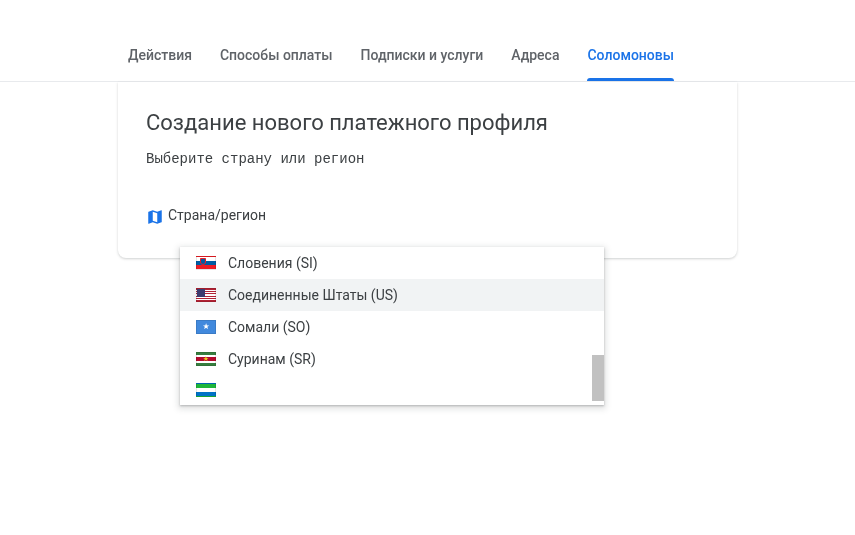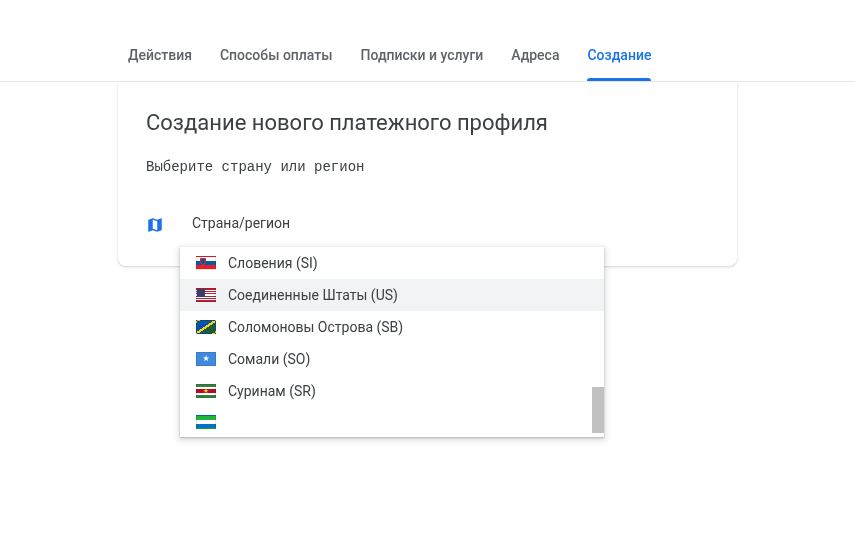--- a/index.html
+++ b/index.html
@@ -44,32 +44,32 @@
       padding: 28px 28px 32px 28px;
       background: #fff;
       border-radius: 0 0 8px 8px;
       box-shadow: 0 1px 3px rgba(60,64,67,0.15), 0 1px 2px rgba(60,64,67,0.1);
       position: relative;
     }
     .page-title {
       font-size: 22px;
       color: #3c4043;
       font-weight: 400;
-      margin-bottom: 24px;
+      margin-bottom: 16px;
     }
     .subtitle {
       font-size: 14px;
       color: #3c4043;
       margin-bottom: 40px;
       font-family: Liberation Mono, monospace;
     }
     .field-row {
       display: flex;
       align-items: flex-start;
-      gap: 28px;
+      gap: 4px;
     }
     .map-icon {
       width: 18px;
       height: 18px;
       color: #1a73e8;
       flex-shrink: 0;
       margin-top: 1px;
     }
     .field-label {
       font-size: 14px;
@@ -129,21 +129,21 @@
     .flag-sl { background: linear-gradient(to bottom, #1eb53a 33.3%, #fff 33.3%, #fff 66.6%, #0072c6 66.6%); }
   </style>
 </head>
 <body>
 
 <div class="tabs">
   <div class="tab">Действия</div>
   <div class="tab">Способы оплаты</div>
   <div class="tab">Подписки и услуги</div>
   <div class="tab">Адреса</div>
-  <div class="tab active">Создание</div>
+  <div class="tab active">Соломоновы</div>
 </div>
 
 <div class="card">
   <h1 class="page-title">Создание нового платежного профиля</h1>
   <div class="subtitle">Выберите страну или регион</div>
   <div class="field-row">
     <svg class="map-icon" viewBox="0 0 24 24" fill="currentColor">
       <path d="M20.5 3l-.16.03L15 5.1 9 3 3.36 4.9c-.21.07-.36.25-.36.48V20.5c0 .28.22.5.5.5l.16-.03L9 18.9l6 2.1 5.64-1.9c.21-.07.36-.25.36-.48V3.5c0-.28-.22-.5-.5-.5zM15 19l-6-2.11V5l6 2.11V19z"></path>
     </svg>
     <div class="field-label">Страна/регион</div>
@@ -154,24 +154,20 @@
   <div class="dropdown-inner">
     <div class="option">
       <div class="flag flag-si"></div>
       <span>Словения (SI)</span>
     </div>
     <div class="option highlighted">
       <div class="flag flag-us"></div>
       <span>Соединенные Штаты (US)</span>
     </div>
     <div class="option">
-      <div class="flag flag-sb"></div>
-      <span>Соломоновы Острова (SB)</span>
-    </div>
-    <div class="option">
       <div class="flag flag-so"></div>
       <span>Сомали (SO)</span>
     </div>
     <div class="option">
       <div class="flag flag-sr"></div>
       <span>Суринам (SR)</span>
     </div>
     <div class="option">
       <div class="flag flag-sl"></div>
     </div>

